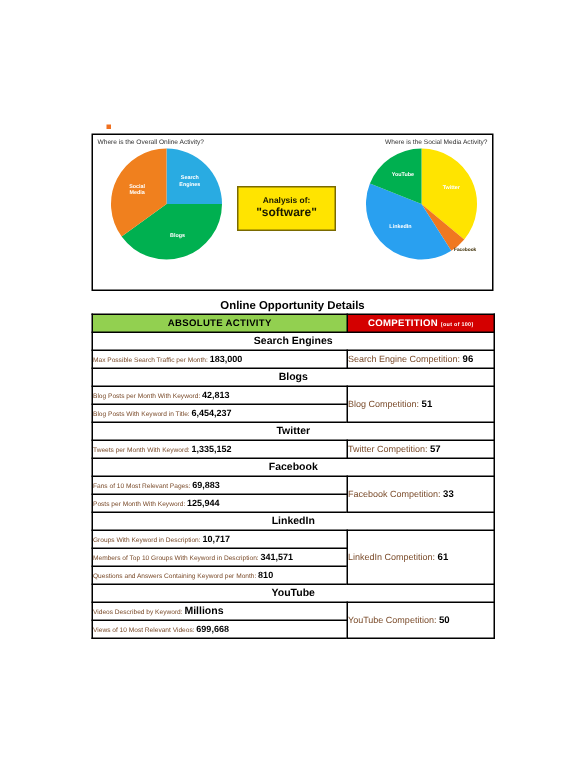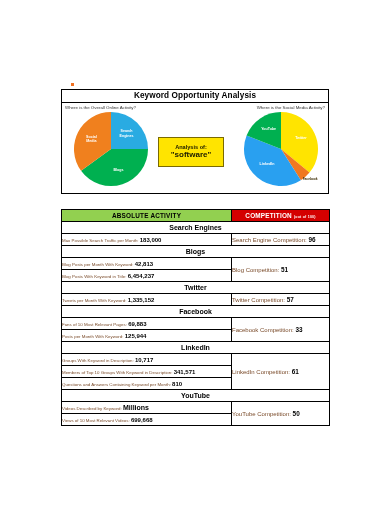--- a/index.html
+++ b/index.html
@@ -88,21 +88,20 @@
   .comp b{color:#000;font-size:6.4px;}
 </style>
 </head>
 <body>
 
 <div class="page">
 
   <div class="corner-mark"></div>
 
   <div class="chart-panel">
-    <div class="panel-title">Keyword Opportunity Analysis</div>
 
     <div class="charts-row">
 
       <div class="chart-block left">
         <div class="chart-caption">Where is the Overall Online Activity?</div>
         <div class="pie-wrap">
           <svg class="pie-svg" id="pie-left" width="76" height="76" viewBox="0 0 76 76">
               <path d="M 38 38 L 38 1 A 37 37 0 0 1 75 38 Z" fill="#29abe2"></path>
               <path d="M 38 38 L 75 38 A 37 37 0 0 1 8.066371208126949 59.74805433482151 Z" fill="#00b050"></path>
               <path d="M 38 38 L 8.066371208126949 59.74805433482151 A 37 37 0 0 1 37.99999999999999 1 Z" fill="#f0801e"></path>
@@ -132,20 +131,21 @@
         <div class="slice-label" style="left: 39.9062px; top: 24.6329px; width: 36px;">Twitter</div>
             <div class="slice-label outside" style="left: 49.0977px; top: 67.0049px; width: 36px;">Facebook</div>
             <div class="slice-label" style="left: 5.97667px; top: 50.9513px; width: 36px;">LinkedIn</div>
             <div class="slice-label" style="left: 7.63417px; top: 15.8042px; width: 36px;">YouTube</div>
           </div>
       </div>
 
     </div>
   </div>
 
+  <div class="details-title">Online Opportunity Details</div>
 
   <table class="tbl">
     <colgroup>
         <col class="col-a">
         <col class="col-b">
       </colgroup>
     <tbody id="tbl-body">
       <tr>
         <td class="hdr-act">ABSOLUTE ACTIVITY</td>
         <td class="hdr-comp">

